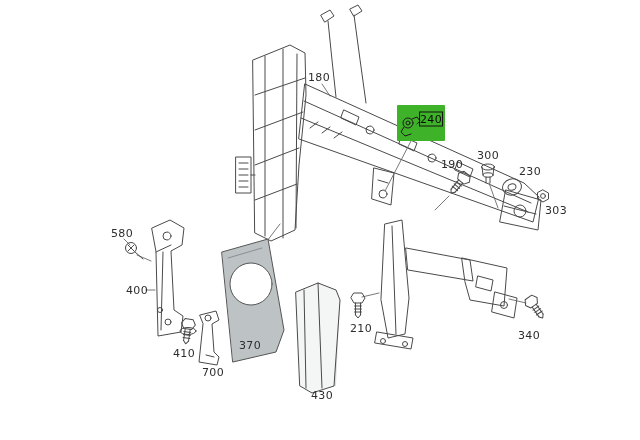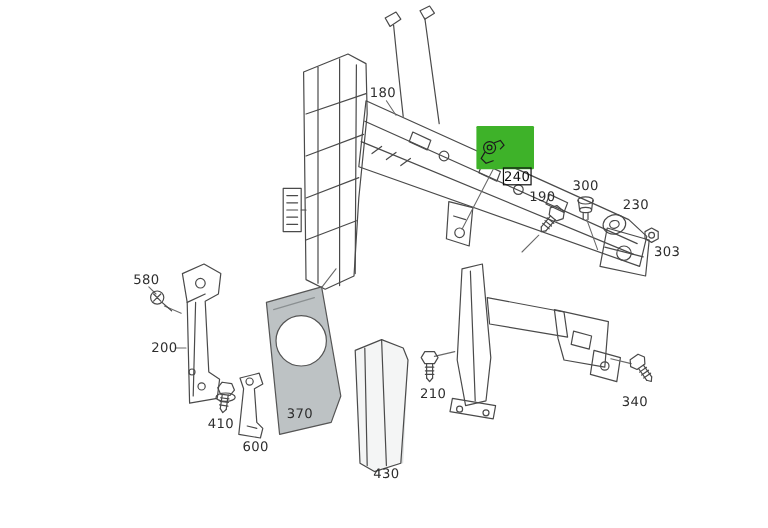--- a/index.html
+++ b/index.html
@@ -7,21 +7,21 @@
     position:relative;width:640px;height:440px;background:#ffffff;
     font-family:"DejaVu Sans","Liberation Sans",sans-serif;overflow:hidden;
   }
   .stage svg{position:absolute;left:0;top:0;}
   .lbl{
     position:absolute;transform:translate(-50%,-50%);
     font-size:11px;color:#2d2d2d;letter-spacing:.3px;line-height:1;
     cursor:pointer;user-select:none;white-space:nowrap;
   }
   .lbl.boxed{
-    border:1px solid #101010;padding:1px 0;color:#0a0a0a;margin-top:28px;
+    border:1px solid #101010;padding:1px 0;color:#0a0a0a;
   }
 </style>
 </head>
 <body>
 
 <div class="stage">
 
   <svg width="640" height="440" viewBox="0 0 640 440">
     <defs>
       <g id="bolt">
@@ -175,21 +175,21 @@
     </g>
   </svg>
 
   <div class="lbl" style="left:319px;top:77px">180</div>
   <div class="lbl boxed" style="left:431px;top:119px">240</div>
   <div class="lbl" style="left:452px;top:164px">190</div>
   <div class="lbl" style="left:488px;top:155px">300</div>
   <div class="lbl" style="left:530px;top:171px">230</div>
   <div class="lbl" style="left:556px;top:210px">303</div>
   <div class="lbl" style="left:122px;top:233px">580</div>
-  <div class="lbl" style="left:137px;top:290px">200</div>
+  <div class="lbl" style="left:137px;top:290px">400</div>
   <div class="lbl" style="left:184px;top:353px">410</div>
-  <div class="lbl" style="left:213px;top:372px">600</div>
+  <div class="lbl" style="left:213px;top:372px">700</div>
   <div class="lbl" style="left:250px;top:345px">370</div>
   <div class="lbl" style="left:361px;top:328px">210</div>
   <div class="lbl" style="left:322px;top:395px">430</div>
   <div class="lbl" style="left:529px;top:335px">340</div>
 
 </div>
 
 </body></html>

